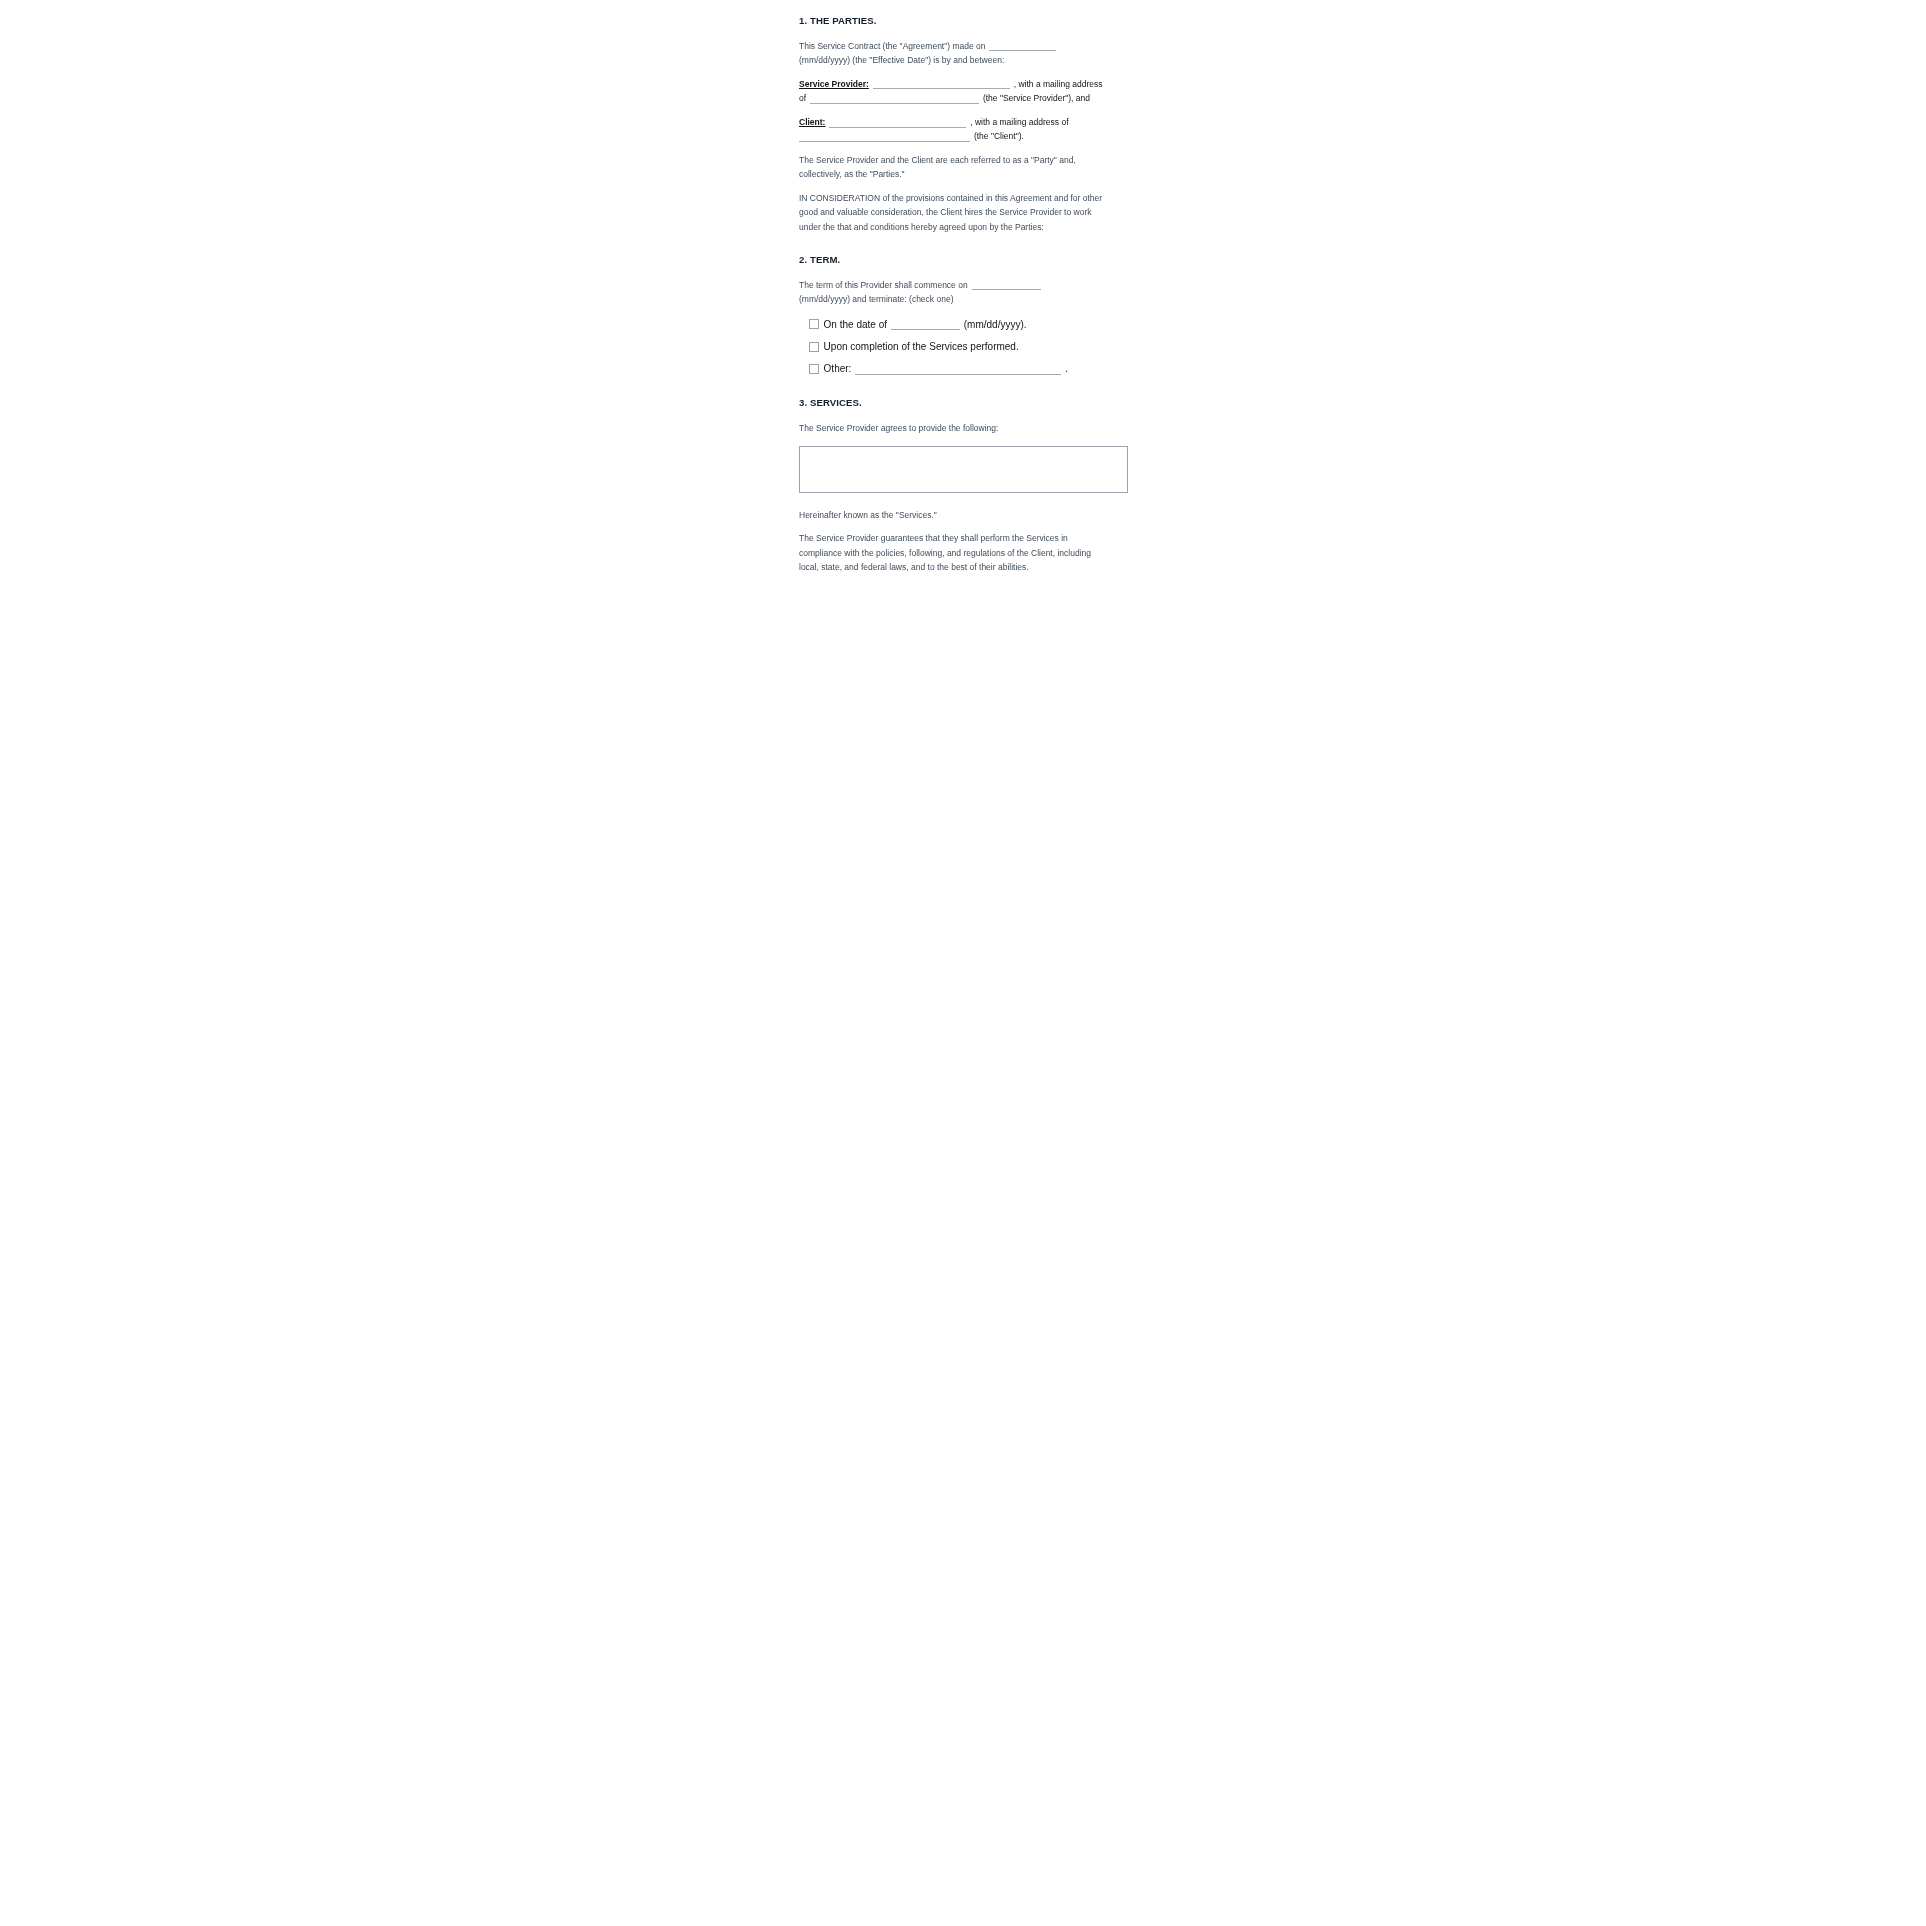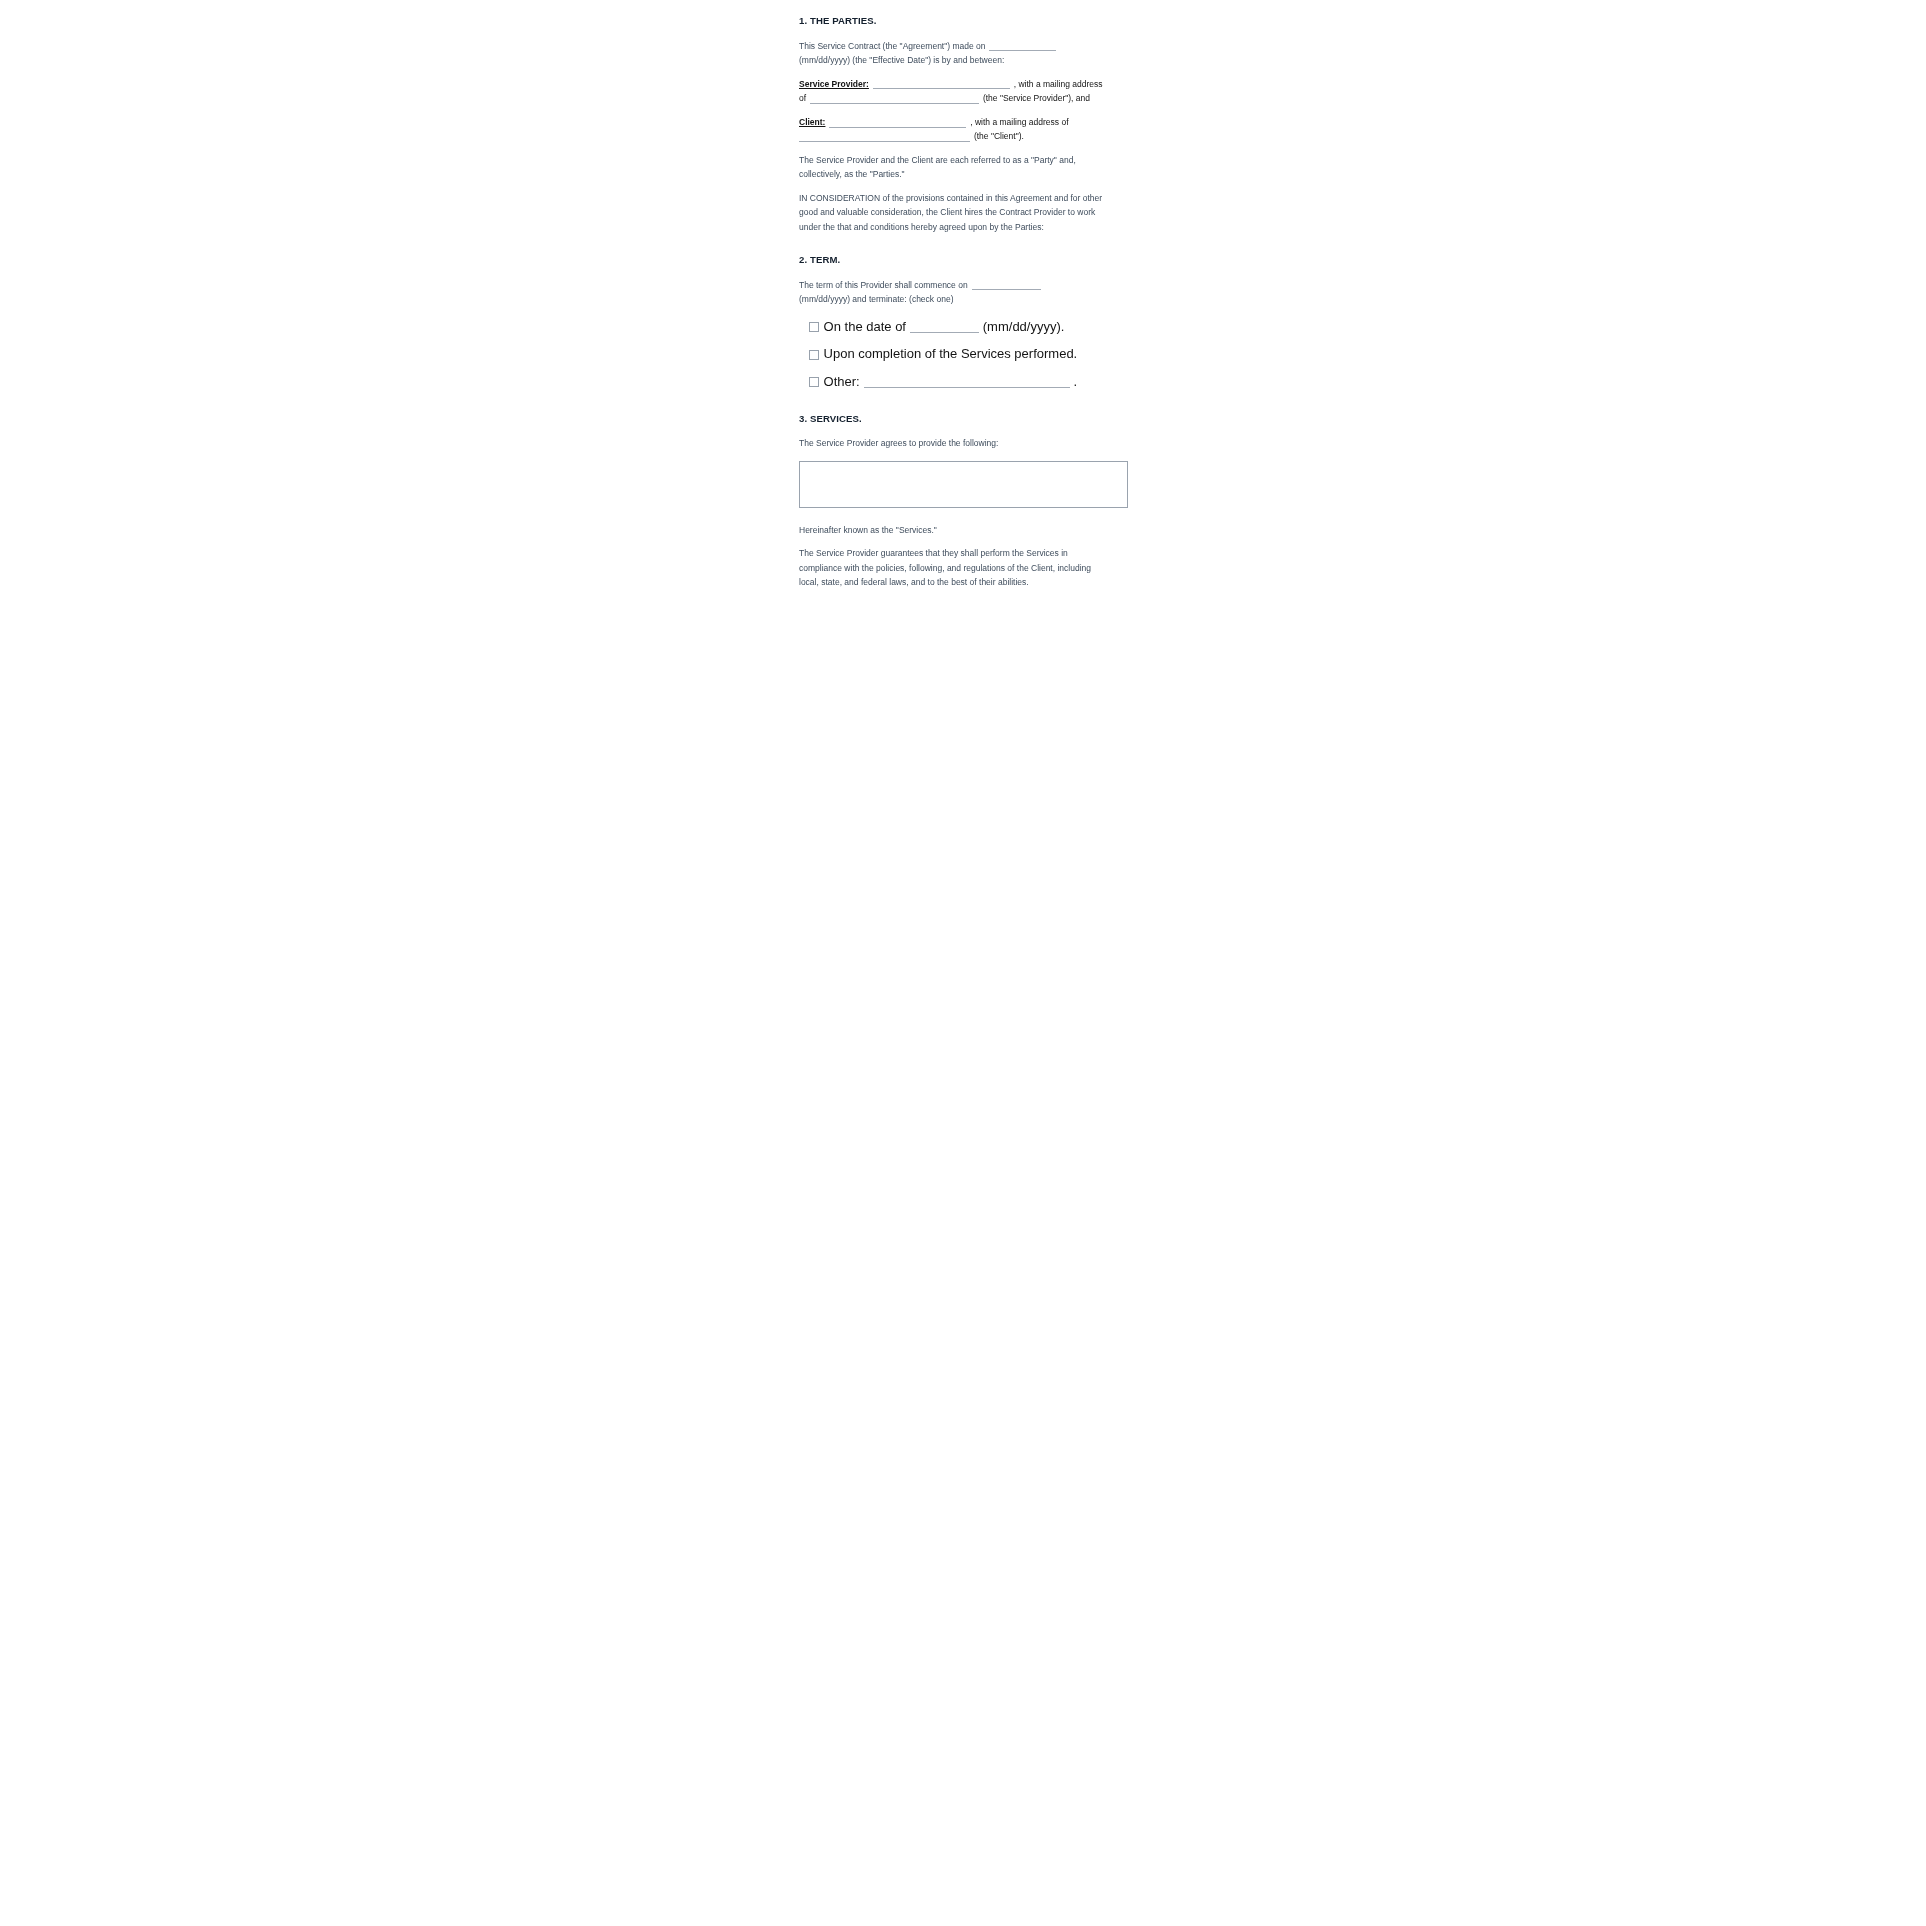--- a/index.html
+++ b/index.html
@@ -34,21 +34,21 @@
   .blank.first { margin-left:0; }
   .w-date   { width:67px; }
   .w-spname { width:137px; }
   .w-spaddr { width:169px; }
   .w-clname { width:137px; }
   .w-claddr { width:171px; }
   .w-tdate  { width:69px; }
   .w-odate  { width:69px; }
   .w-other  { width:206px; }
   .checklist { margin:1.5px 0 3.9px 9.6px; }
-  .check-row { font-size:13px; line-height:1.7; color:#141414; margin-bottom:5.4px; }
+  .check-row { font-size:10px; line-height:1.7; color:#141414; margin-bottom:5.4px; }
   .checkbox {
     display:inline-block; width:8px; height:8px;
     border:0.8px solid #98a1ac; background:#ffffff;
     margin-right:5px; vertical-align:-1.5px;
   }
   .services-box {
     width:327px; height:45px; background:#ffffff;
     border:0.8px solid #9aa3ae; margin:10.8px 0 14.6px 0;
   }
 </style>
@@ -77,21 +77,21 @@
       <span class="blank w-claddr first"></span><span>(the "Client").</span>
     </p>
 
     <p class="para">
       <span>The Service Provider and the Client are each referred to as a "Party" and,</span><br>
       <span>collectively, as the "Parties."</span>
     </p>
 
     <p class="para">
       <span>IN CONSIDERATION of the provisions contained in this Agreement and for other</span><br>
-      <span>good and valuable consideration, the Client hires the Contract Provider to work</span><br>
+      <span>good and valuable consideration, the Client hires the Service Provider to work</span><br>
       <span>under the that and conditions hereby agreed upon by the Parties:</span>
     </p>
 
     <h2 class="section-heading spaced">2. TERM.</h2>
 
     <p class="para">
       <span>The term of this Provider shall commence on</span><span class="blank w-tdate"></span><br>
       <span>(mm/dd/yyyy) and terminate: (check one)</span>
     </p>
 

